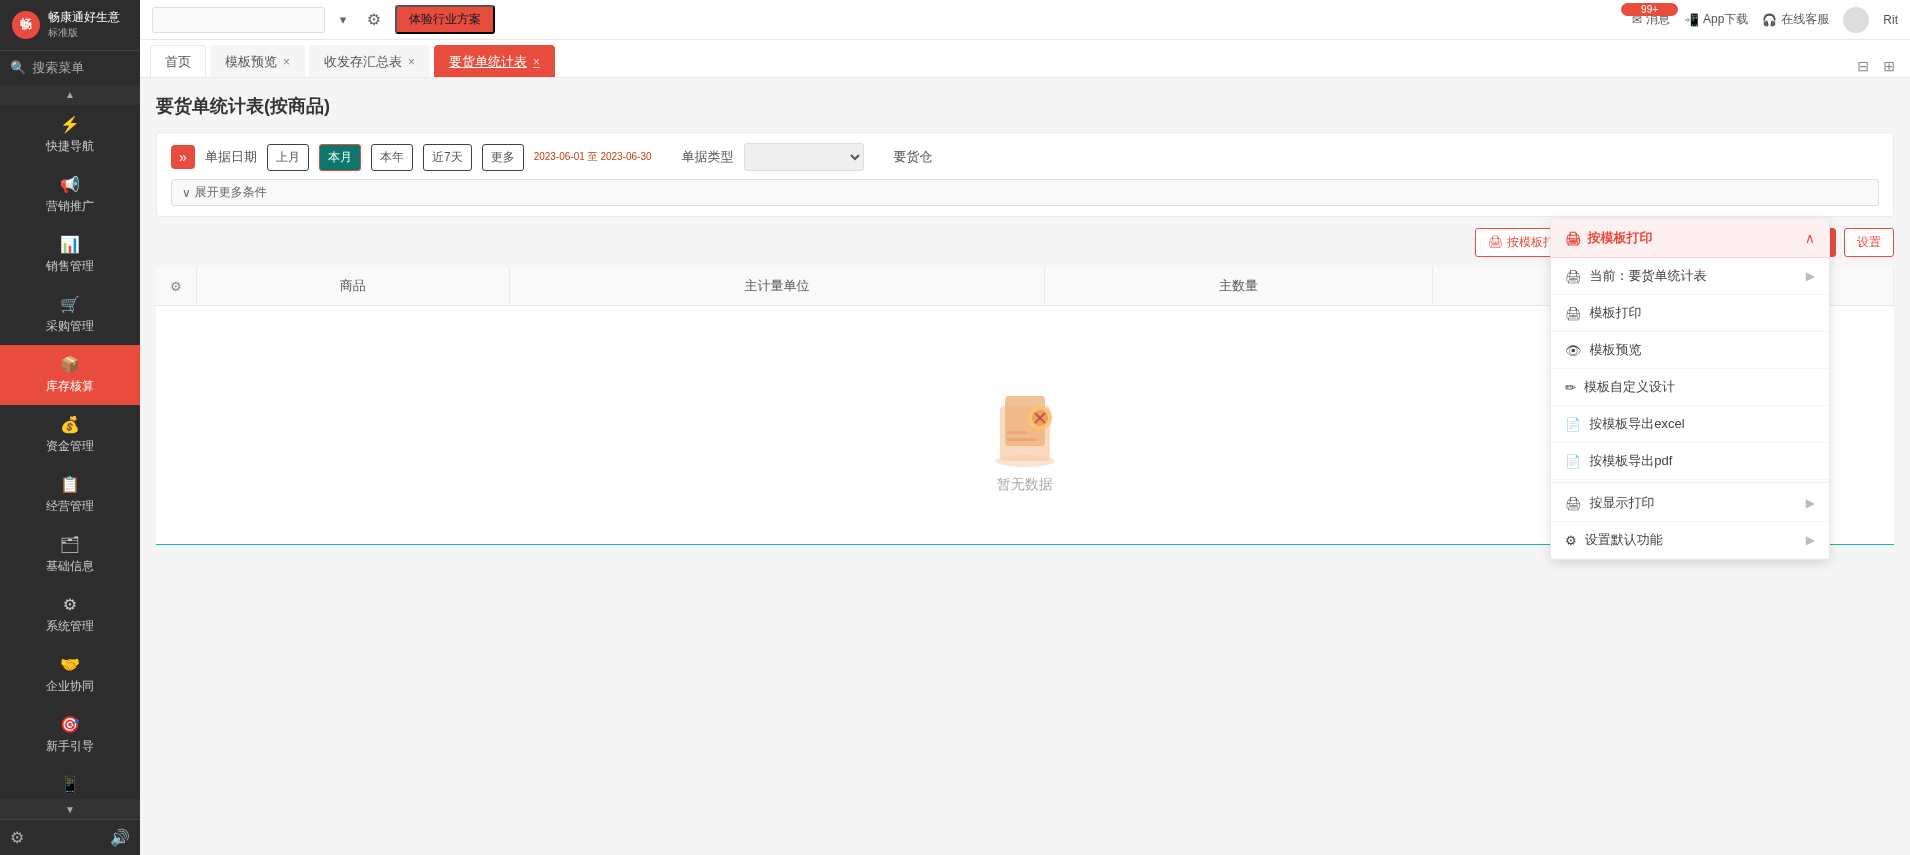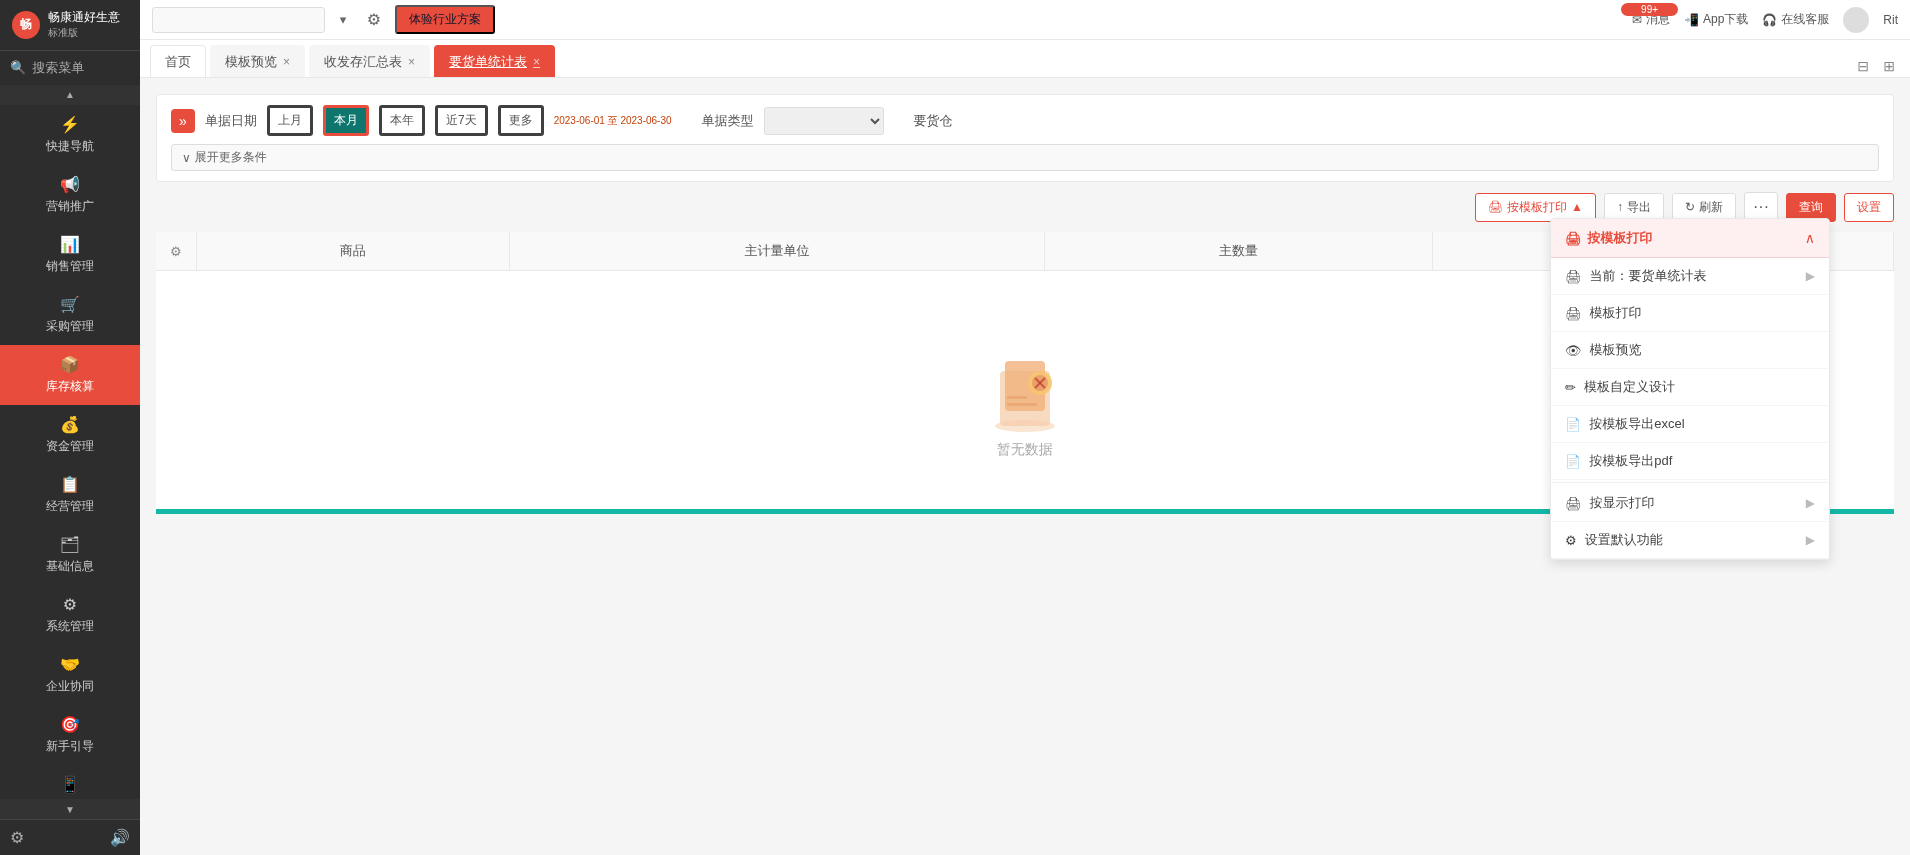--- a/index.html
+++ b/index.html
@@ -197,21 +197,21 @@
       background: #e74c3c;
       color: #fff;
       border-radius: 4px;
       display: flex; align-items: center; justify-content: center;
       cursor: pointer;
       font-size: 14px;
     }
     .filter-label { color: #555; font-size: 13px; white-space: nowrap; }
     .date-btn {
       padding: 4px 8px;
-      border: 3px solid #404040;
+      border: 1px solid #404040;
       border-radius: 3px;
       background: #fff;
       font-size: 12px;
       cursor: pointer;
       color: #555;
     }
     .date-btn.active {
       background: #0f766e;
       color: #fff;
       border-color: #e74c3c;
@@ -276,21 +276,21 @@
       background: #f9f9f9;
       border-bottom: 1px solid #e8e8e8;
       border-right: 1px solid #e8e8e8;
       padding: 10px 14px;
       text-align: center;
       color: #555;
       font-weight: normal;
     }
     .data-table th:first-child { width: 40px; }
     .data-table td {
-      border-bottom: 5px solid #14b8a6;
+      border-bottom: 1px solid #14b8a6;
       padding: 10px 14px;
       text-align: center;
       color: #555;
     }
     .table-settings-icon { cursor: pointer; color: #888; }
 
     
     .empty-state {
       display: flex;
       flex-direction: column;
@@ -463,20 +463,21 @@
       <span>要货单统计表</span>
       <span class="close-btn">×</span>
     </div>
     <div class="tab-resize">
       <div class="tab-resize-btn">⊟</div>
       <div class="tab-resize-btn">⊞</div>
     </div>
   </div>
 
   <div class="page-content">
+    <div class="page-title">要货单统计表(按商品)</div>
 
     <div class="filter-bar">
       <div class="filter-row">
         <div class="filter-expand-btn">»</div>
         <span class="filter-label">单据日期</span>
         <button class="date-btn">上月</button>
         <button class="date-btn active">本月</button>
         <button class="date-btn">本年</button>
         <button class="date-btn">近7天</button>
         <button class="date-btn">更多</button>

